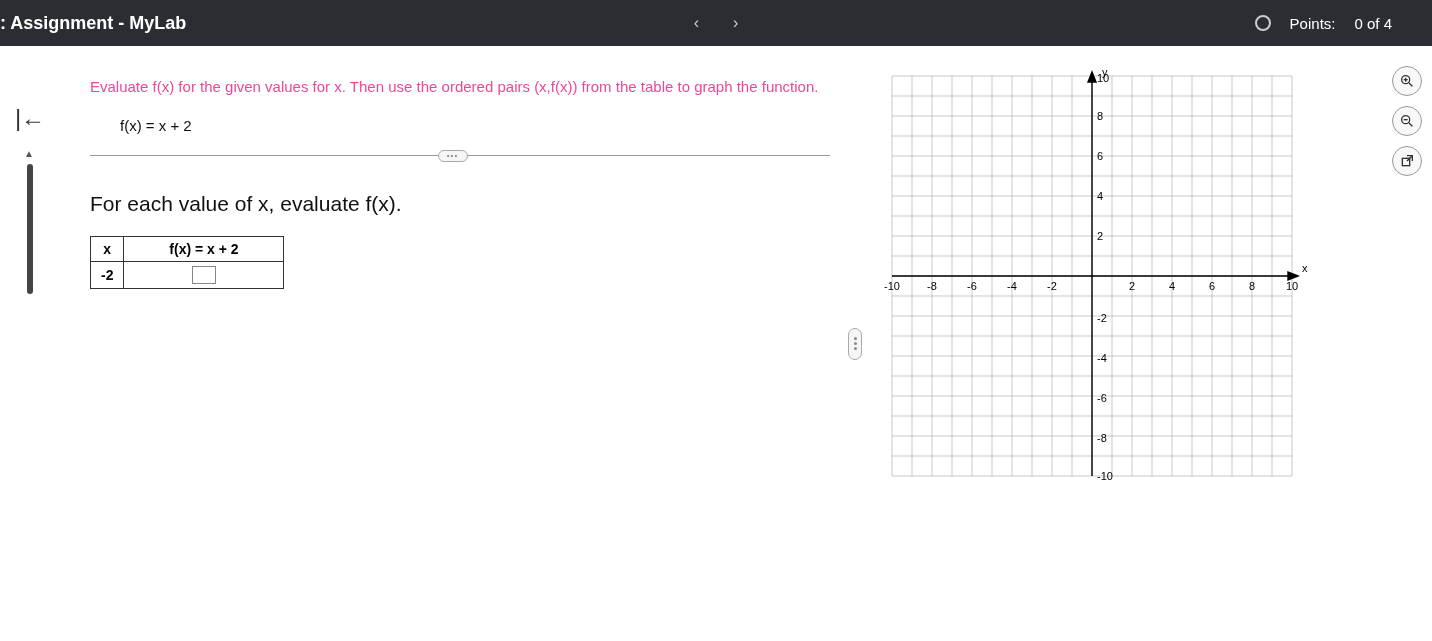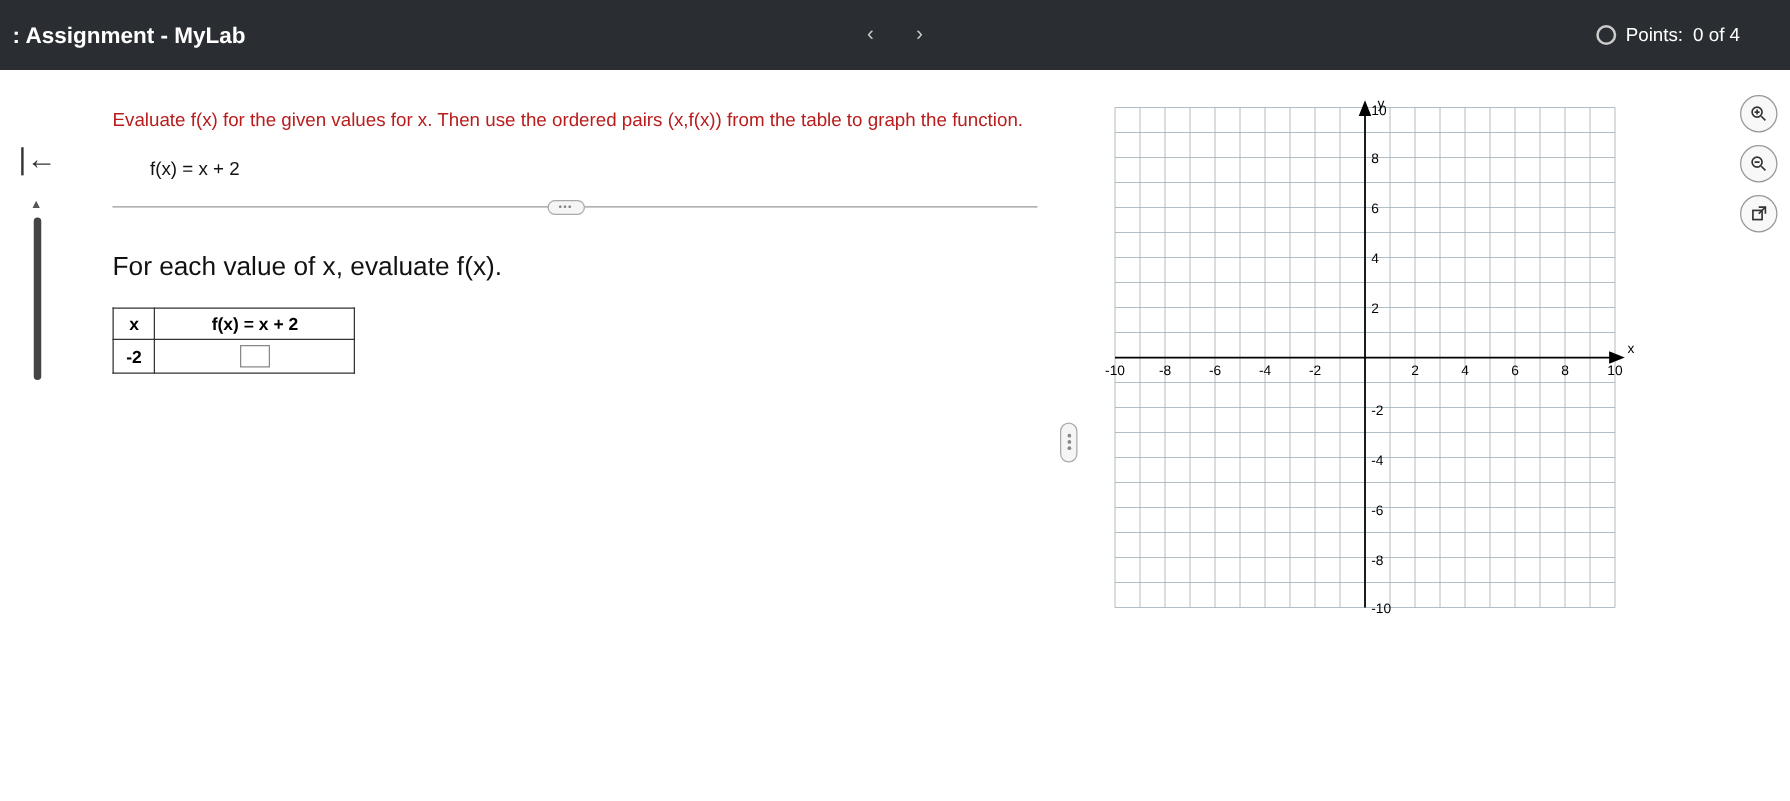--- a/index.html
+++ b/index.html
@@ -6,24 +6,24 @@
   body {
     font-family: Arial, Helvetica, sans-serif;
     background: #f5f5f5;
     width: 1432px;
     height: 641px;
     overflow: hidden;
   }
   .topbar {
     background: #2a2e33;
     color: #fff;
-    height: 56px;
-    display: flex;
-    align-items: center;
-    padding: 0 10px;
+    height: 46px;
+    display: flex;
+    align-items: center;
+    padding: 0 0;
     position: relative;
   }
   .topbar-left {
     font-size: 18px;
     font-weight: 600;
     flex: 0 0 auto;
   }
   .topbar-center {
     position: absolute;
     left: 50%;
@@ -48,21 +48,21 @@
     color: #bbb;
     display: block;
     font-weight: 400;
     margin-top: 2px;
   }
   .topbar-right {
     position: absolute;
     right: 40px;
     display: flex;
     align-items: center;
-    gap: 8px;
+    gap: 19px;
     font-size: 15px;
   }
   .points-circle {
     width: 16px;
     height: 16px;
     border: 2px solid #ccc;
     border-radius: 50%;
   }
   .content-wrap {
     display: flex;
@@ -106,21 +106,21 @@
     background: #444;
     border-radius: 3px;
   }
   .question-panel {
     flex: 1;
     padding: 30px 20px 20px 30px;
     position: relative;
   }
   .question-text {
     font-size: 15px;
-    color: #b91c1c;
+    color: #ec4899;
     line-height: 1.5;
     max-width: 740px;
   }
   .formula {
     font-size: 15px;
     color: #111;
     margin: 18px 0 0 30px;
   }
   .divider-row {
     display: flex;

